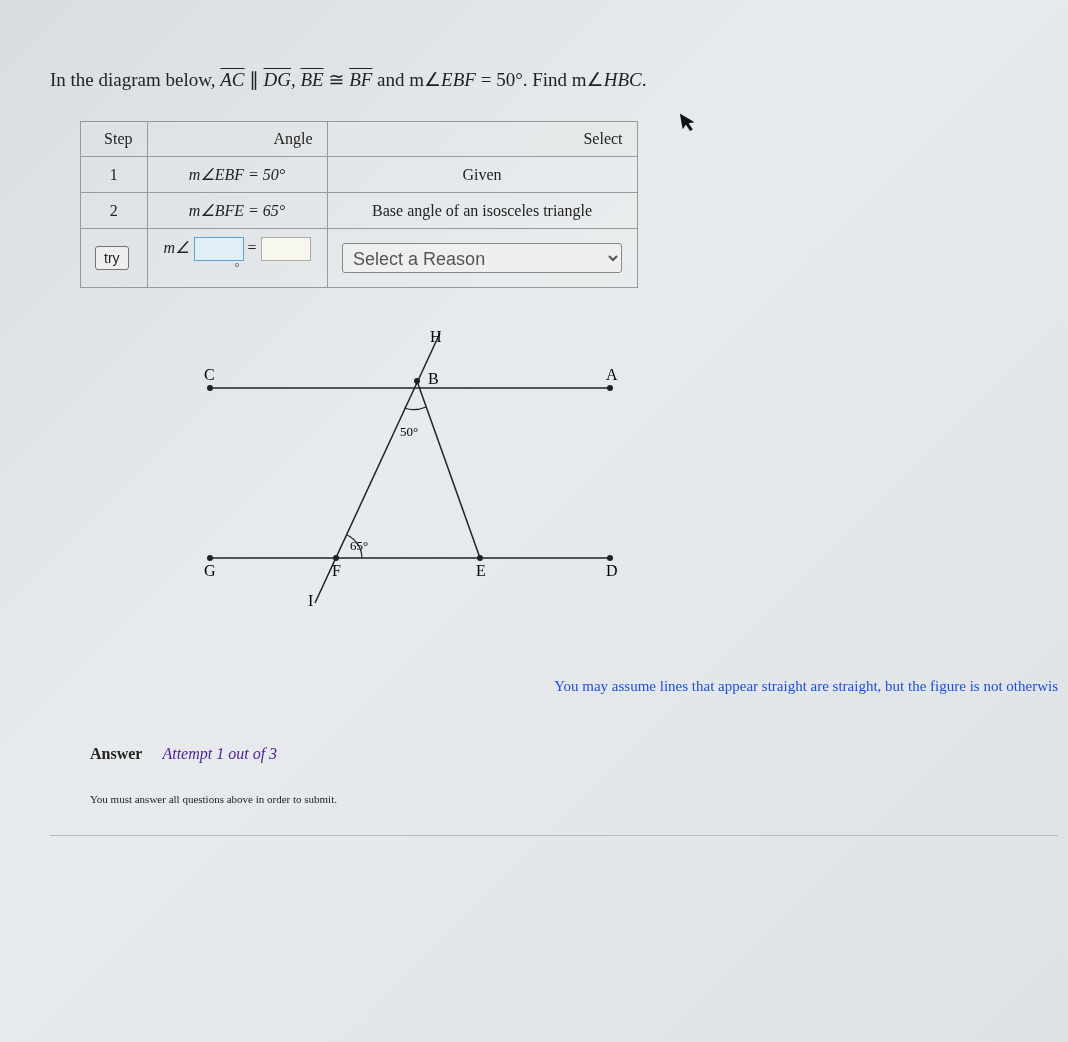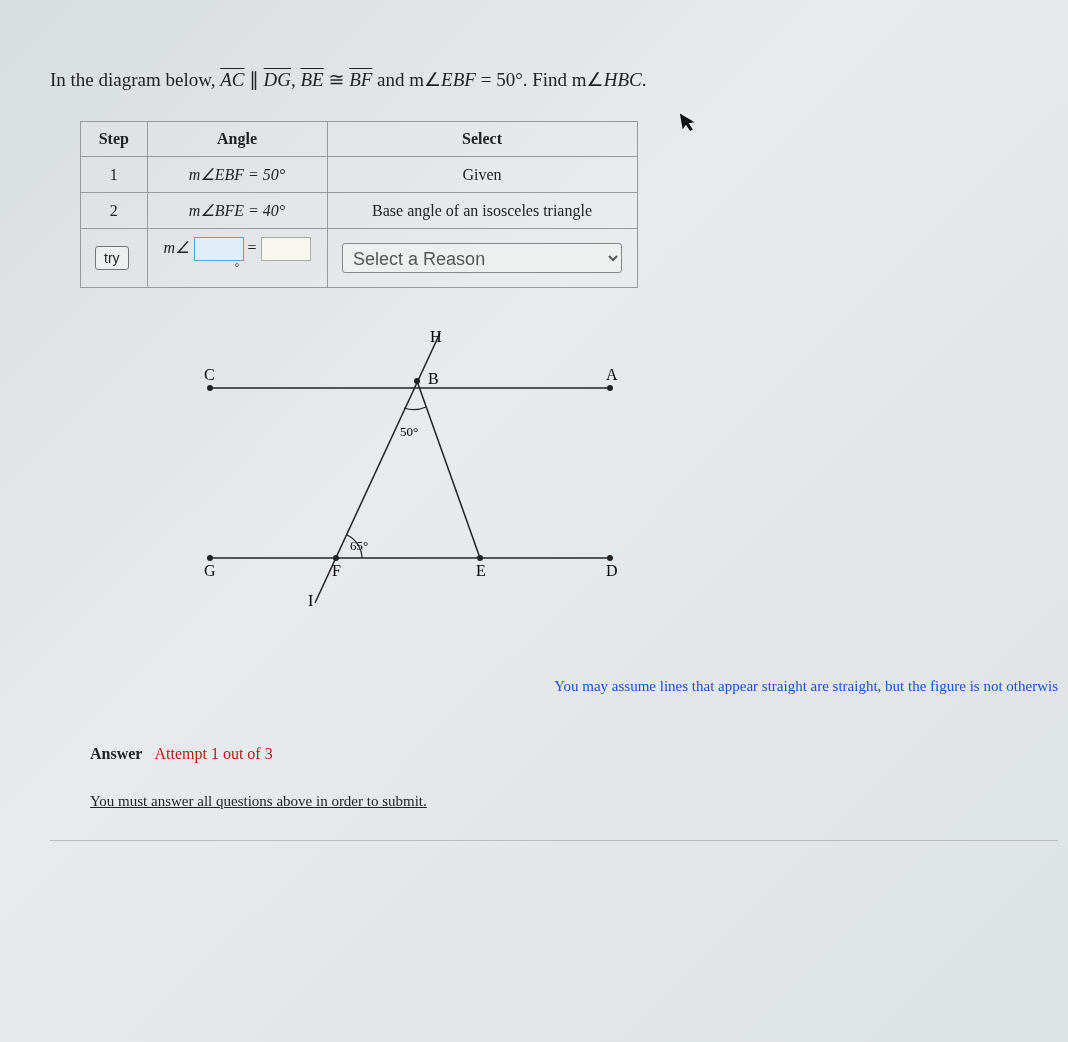--- a/index.html
+++ b/index.html
@@ -33,22 +33,23 @@
     font-size: 16px;
     background: rgba(255,255,255,0.05);
   }
   .proof-table th, .proof-table td {
     border: 1px solid #999;
     padding: 8px 14px;
     text-align: center;
     vertical-align: middle;
   }
   .proof-table th {
-    font-weight: bold;
+    font-weight: normal;
     background: rgba(230,230,230,0.2);
+    text-align: right;
   }
   .col-step { width: 60px; }
   .col-angle { width: 180px; }
   .col-reason { width: 310px; }
   .try-btn {
     display: inline-block;
     border: 1px solid #737373;
     border-radius: 3px;
     padding: 3px 8px;
     font-family: Arial, sans-serif;
@@ -100,27 +101,26 @@
     margin-top: 40px;
     white-space: nowrap;
   }
 
   .answer-line {
     margin-top: 50px;
     margin-left: 40px;
     font-size: 16px;
   }
   .answer-line b { font-weight: bold; }
-  .attempt { color:#b91c1c; margin-left:8px; }
+  .attempt { color:#4c1d95; margin-left:16px;font-style:italic; }
 
   .submit-note {
     margin-top: 30px;
     margin-left: 40px;
-    font-size: 15px;
-    text-decoration: underline;
+    font-size: 11px;
   }
 
   hr.divider {
     margin-top: 30px;
     border: none;
     border-top: 1px solid #bbb;
   }
 
   
   .cursor {
@@ -148,21 +148,21 @@
       <th class="col-angle">Angle</th>
       <th class="col-reason">Select</th>
     </tr>
     <tr>
       <td>1</td>
       <td class="mathit">m∠EBF = 50°</td>
       <td>Given</td>
     </tr>
     <tr>
       <td>2</td>
-      <td class="mathit">m∠BFE = 40°</td>
+      <td class="mathit">m∠BFE = 65°</td>
       <td>Base angle of an isosceles triangle</td>
     </tr>
     <tr>
       <td>
         <span class="try-btn">try</span>
       </td>
       <td>
         <span class="mathit">m∠</span>
         <span class="angle-input"></span>
         <span>=</span>

